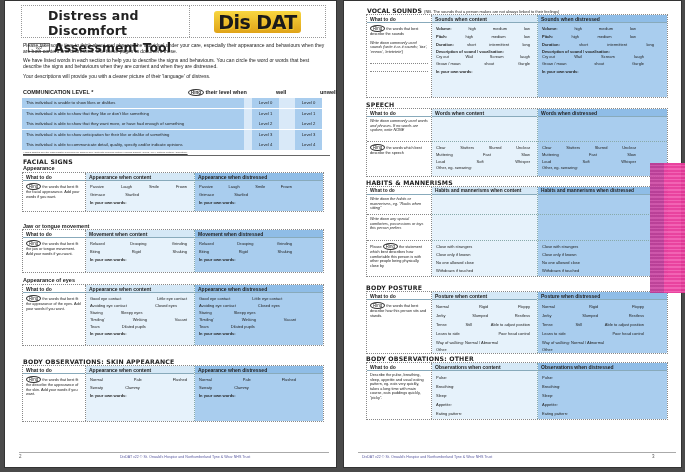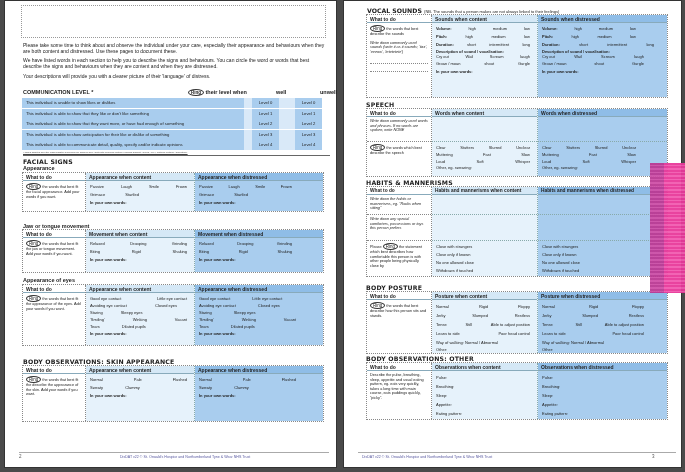--- a/index.html
+++ b/index.html
@@ -61,20 +61,30 @@
     background: repeating-linear-gradient(180deg, #e8399a 0 2px, #f25bb0 2px 3.5px); opacity: 0.95; }
   .pink-mark::before { content:""; position:absolute; left:0; top:0; width:14px; height:100%;
     background: repeating-linear-gradient(180deg, #9c3a8f 0 2px, #b84aa2 2px 3.5px); opacity:0.6; }
 </style>
 </head>
 <body>
 
 <div class="page" id="page-left">
 
   <div class="hdr-box">
+    <div class="hdr-title">
+      <div class="t1">Distress and Discomfort</div>
+      <div class="row2">
+        <div class="ver-box">v22</div>
+        <div class="t2">Assessment Tool</div>
+      </div>
+    </div>
+    <div class="logo">
+      <span class="logo-text">Dis DAT</span>
+    </div>
   </div>
 
   <p class="intro" style="top:41px">Please take some time to think about and observe the individual under your care, especially their appearance and behaviours when they are both content and distressed. Use these pages to document these.</p>
   <p class="intro" style="top:56px">We have listed words in each section to help you to describe the signs and behaviours. You can circle the word or words that best describe the signs and behaviours when they are content and when they are distressed.</p>
   <p class="intro" style="top:72px">Your descriptions will provide you with a clearer picture of their 'language' of distress.</p>
 
   <div class="comm-head">
     <span class="lbl">COMMUNICATION LEVEL *</span>
     <span class="ring-hint">
       <span class="ring">Ring</span>

